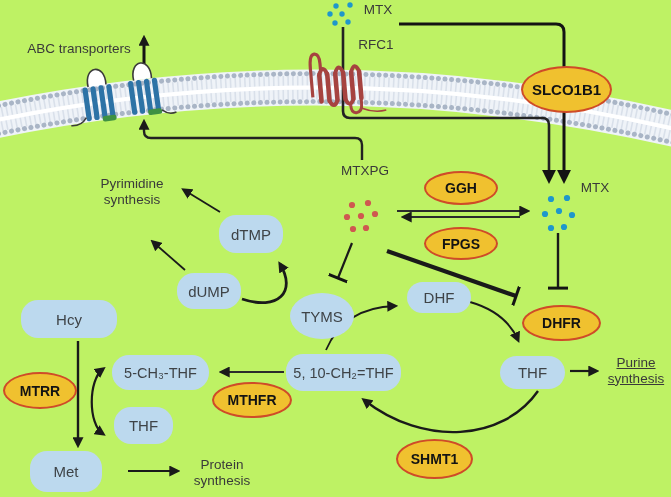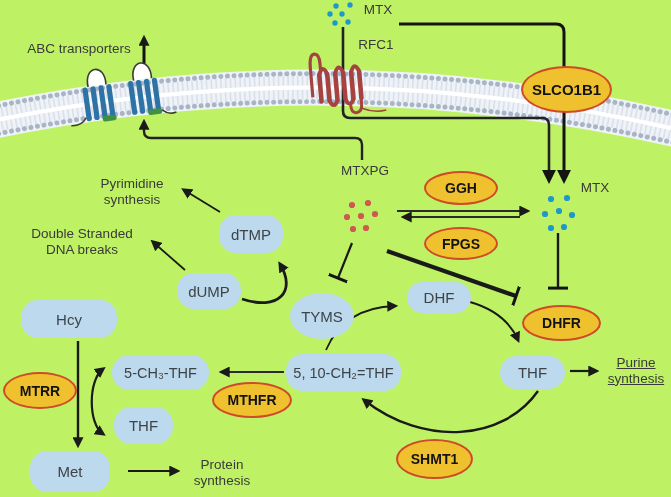--- a/index.html
+++ b/index.html
@@ -137,43 +137,39 @@
   <div class="lbl" style="left:359px;top:2px;width:38px;">MTX</div>
   <div class="lbl" style="left:355px;top:37px;width:42px;">RFC1</div>
   <div class="lbl" style="left:19px;top:41px;width:120px;">ABC transporters</div>
   <div class="lbl" style="left:336px;top:163px;width:58px;">MTXPG</div>
   <div class="lbl" style="left:576px;top:180px;width:38px;">MTX</div>
 
   <div class="lbl proc" style="left:80px;top:176px;width:104px;">
     <span>Pyrimidine</span>
     <span>synthesis</span>
   </div>
-  <div class="lbl proc" style="left:20px;top:226px;width:124px;">
-    <span>Double Stranded</span>
-    <span>DNA breaks</span>
-  </div>
   <div class="lbl proc" style="left:600px;top:355px;width:72px;text-decoration:underline;">
     <span>Purine</span>
     <span>synthesis</span>
   </div>
   <div class="lbl proc" style="left:181px;top:457px;width:82px;">
     <span>Protein</span>
     <span>synthesis</span>
   </div>
 
   <div class="pill" style="left:177px;top:273px;width:64px;height:36px;">dUMP</div>
   <div class="pill" style="left:219px;top:215px;width:64px;height:38px;">dTMP</div>
   <div class="pill" style="left:21px;top:300px;width:96px;height:38px;">Hcy</div>
   <div class="pill ellipse" style="left:290px;top:293px;width:64px;height:46px;">TYMS</div>
   <div class="pill" style="left:407px;top:282px;width:64px;height:31px;">DHF</div>
   <div class="pill" style="left:112px;top:355px;width:97px;height:35px;font-size:14.5px;">5-CH₃-THF</div>
   <div class="pill" style="left:114px;top:407px;width:59px;height:37px;">THF</div>
   <div class="pill" style="left:286px;top:354px;width:115px;height:37px;font-size:14.5px;">5, 10-CH₂=THF</div>
   <div class="pill" style="left:500px;top:356px;width:65px;height:33px;">THF</div>
-  <div class="pill" style="left:30px;top:451px;width:80px;height:41px;">Met</div>
+  <div class="pill" style="left:30px;top:451px;width:72px;height:41px;">Met</div>
 
   <div class="enzyme" style="left:521px;top:66px;width:91px;height:47px;font-size:15px;">SLCO1B1</div>
   <div class="enzyme" style="left:424px;top:171px;width:74px;height:34px;">GGH</div>
   <div class="enzyme" style="left:424px;top:227px;width:74px;height:33px;">FPGS</div>
   <div class="enzyme" style="left:522px;top:305px;width:79px;height:36px;">DHFR</div>
   <div class="enzyme" style="left:3px;top:372px;width:74px;height:37px;">MTRR</div>
   <div class="enzyme" style="left:212px;top:382px;width:80px;height:36px;">MTHFR</div>
   <div class="enzyme" style="left:396px;top:439px;width:77px;height:40px;">SHMT1</div>
 
 </div>

